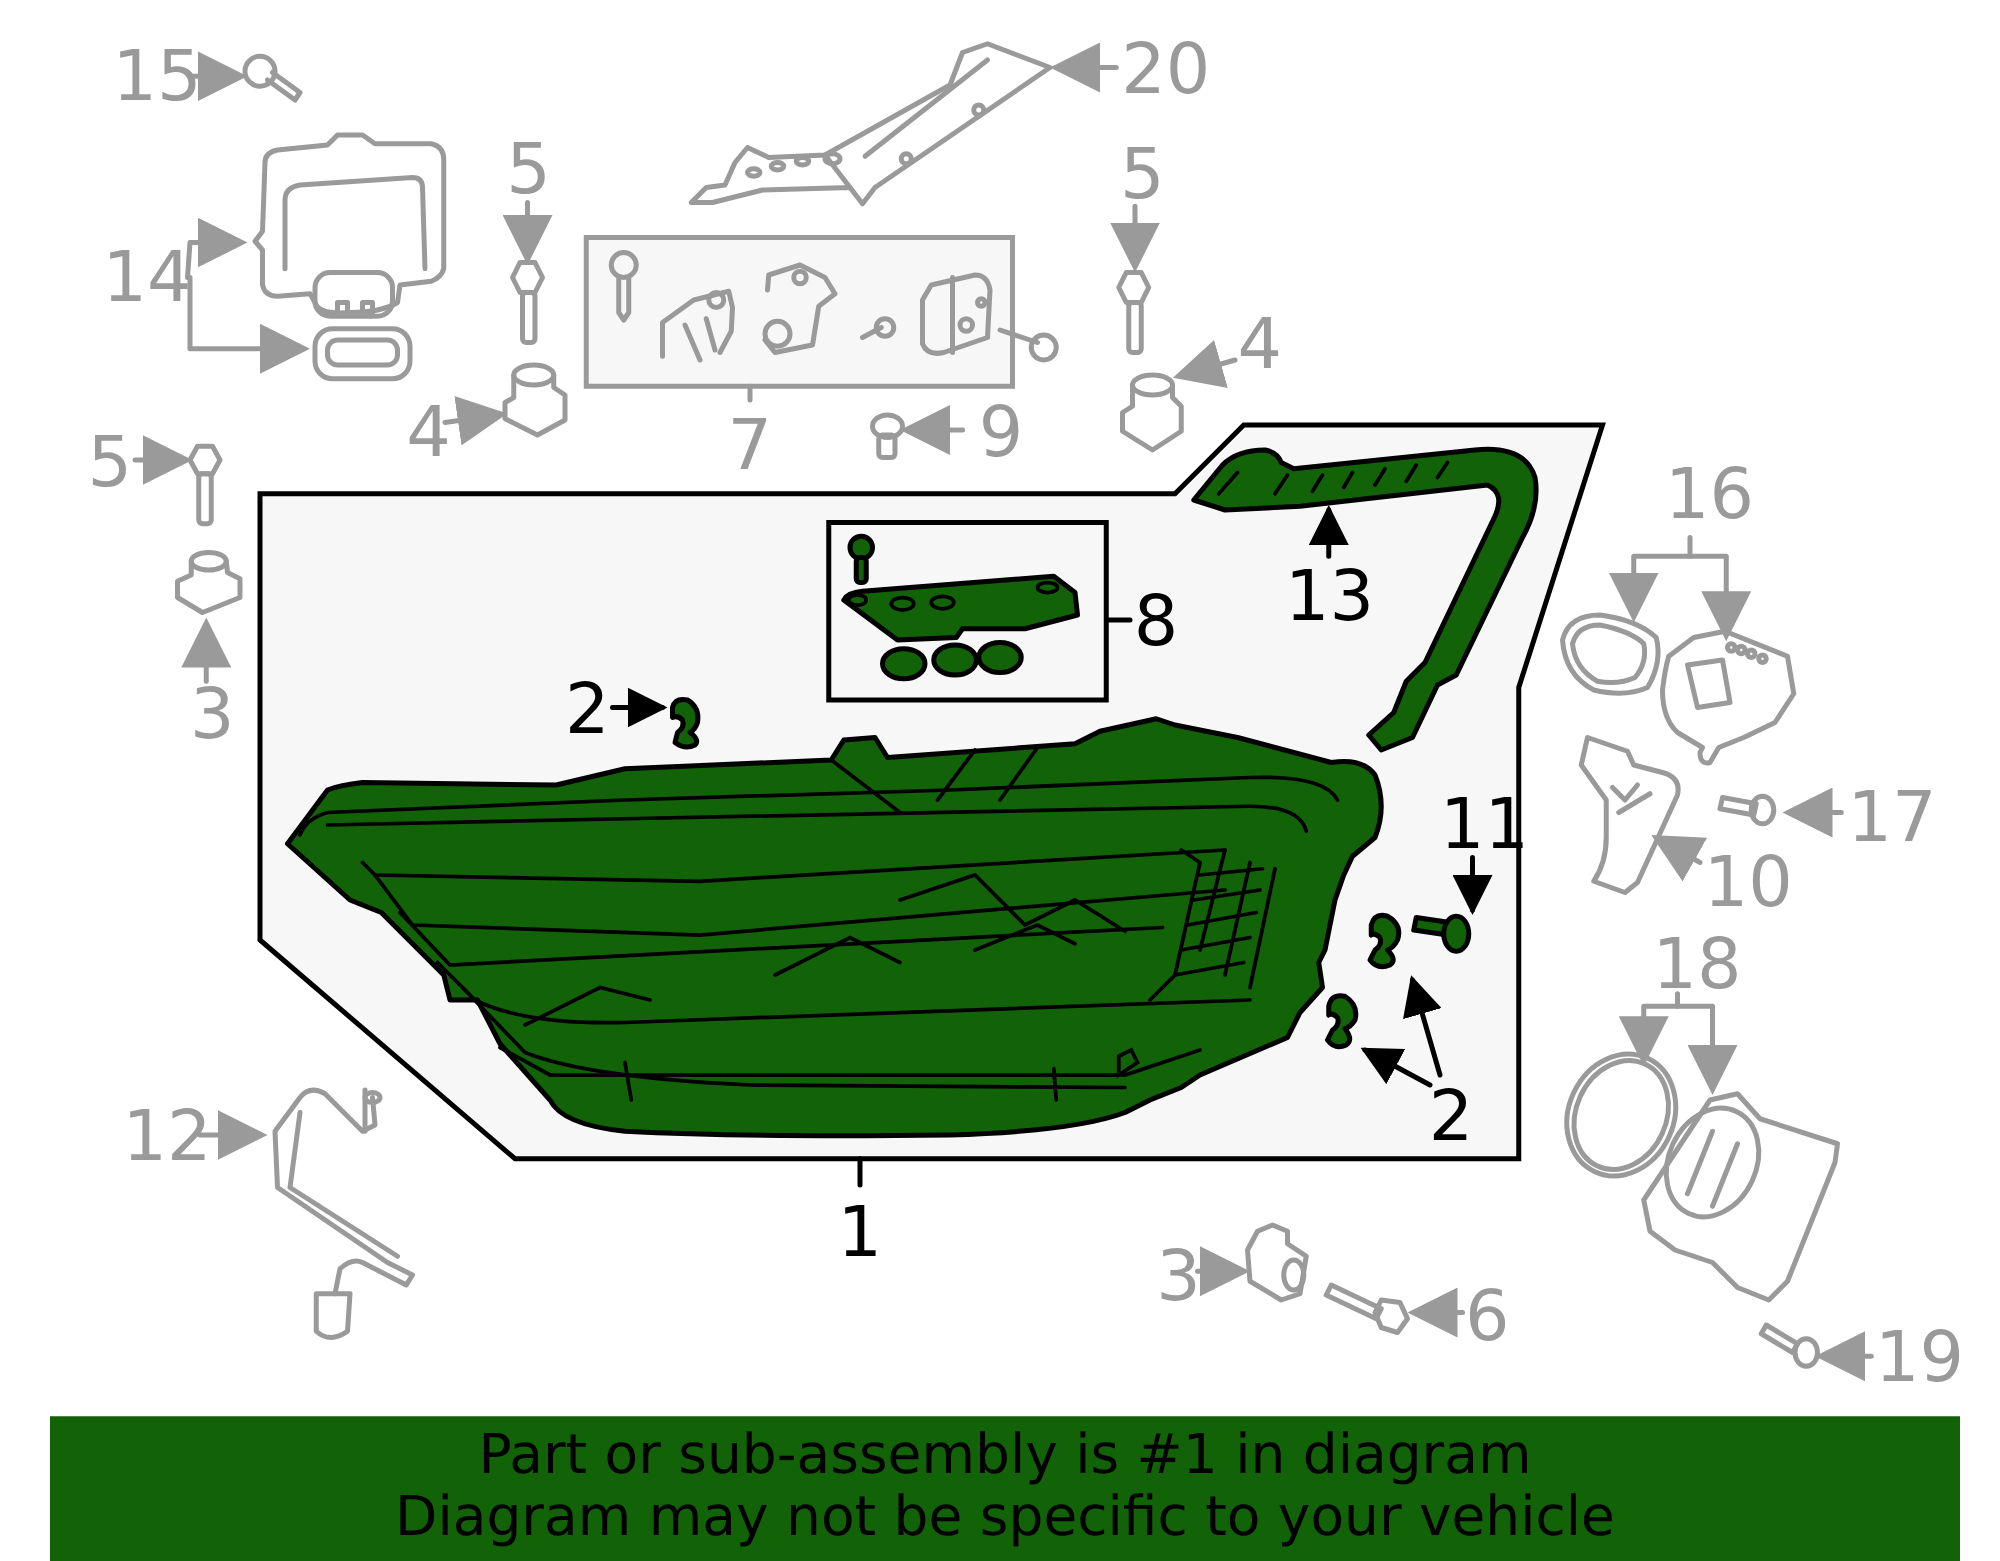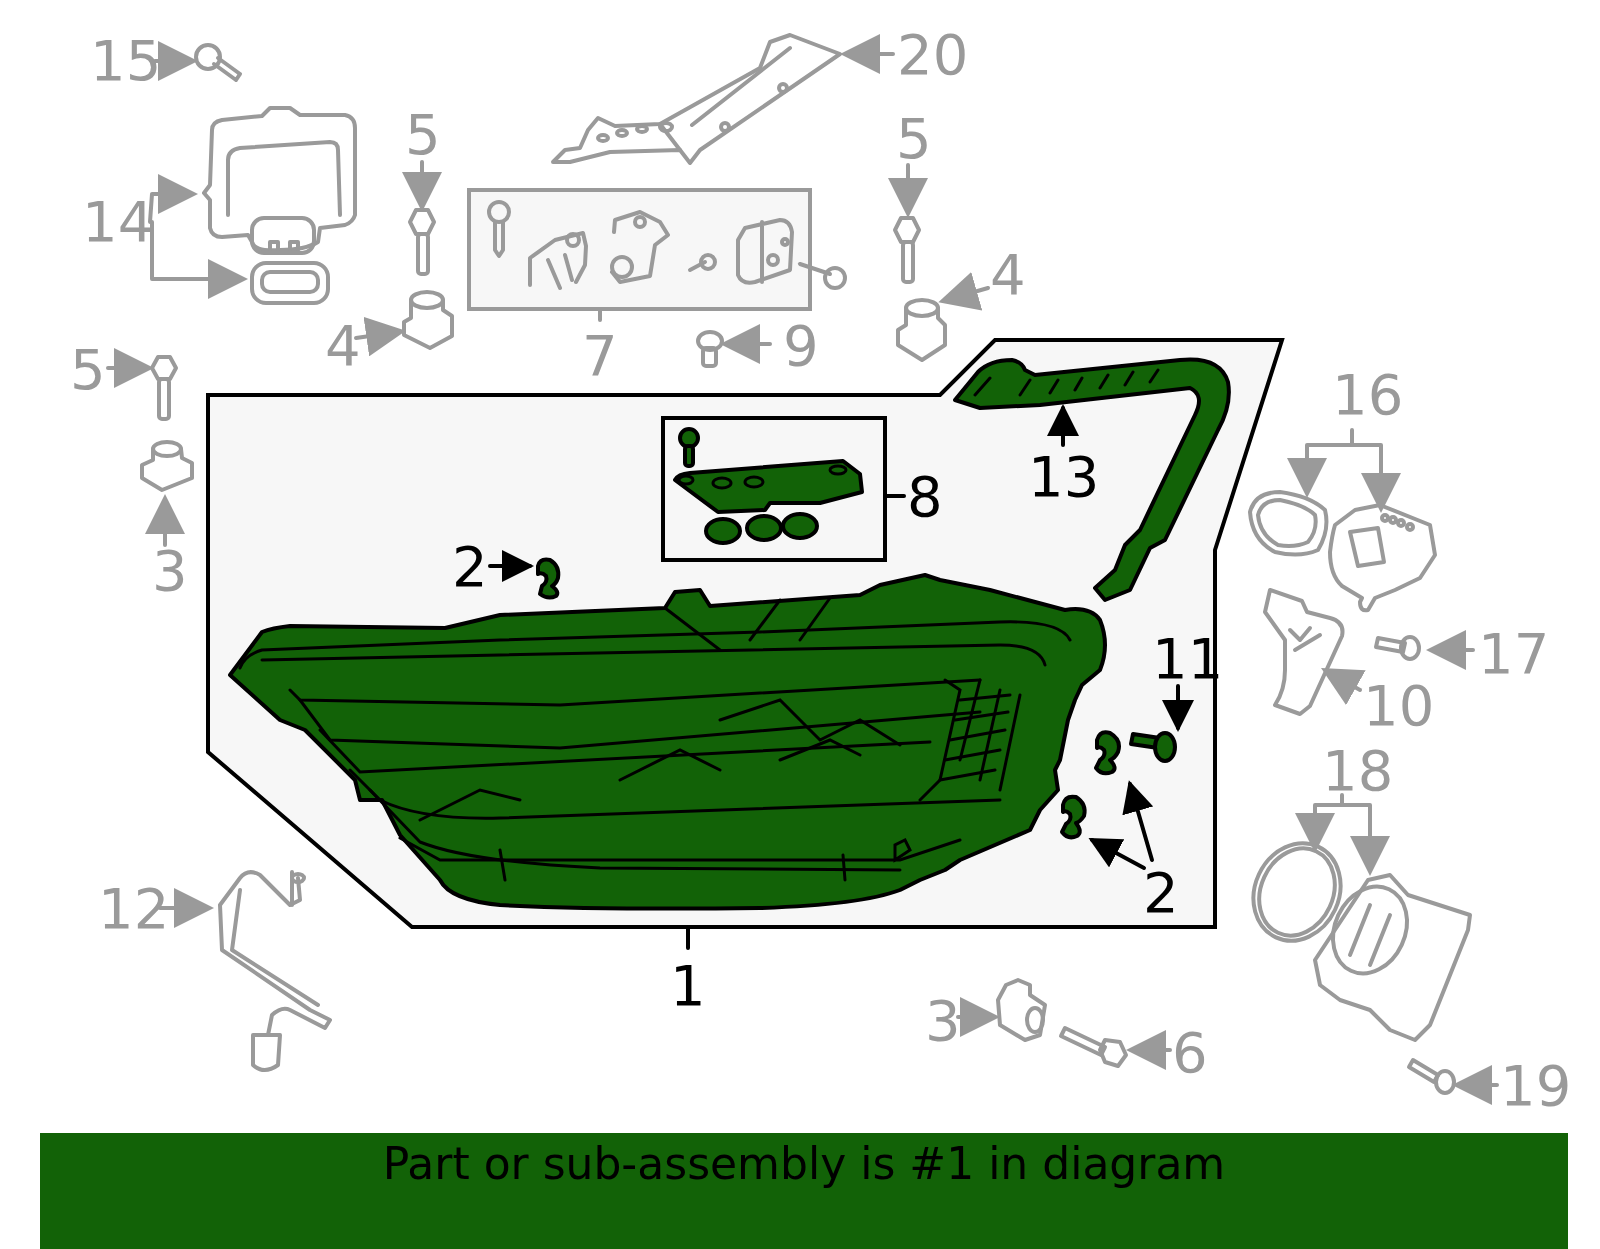--- a/index.html
+++ b/index.html
@@ -266,13 +266,14 @@
   <g>
     <path class="gray-stroke" d="M1065,1028 L1105,1047 L1101,1055 L1061,1036 Z"></path>
     <path class="gray-stroke" d="M1105,1040 L1120,1042 L1126,1055 L1118,1066 L1105,1062 L1100,1050 Z"></path>
   </g>
   <line class="gray-stroke" x1="1170" y1="1050" x2="1134" y2="1050" marker-end="url(#ah-gray)"></line>
   <text class="lbl-gray" x="1172" y="1072">6</text>
 </svg>
 
 <div id="banner">
   <div>Part or sub-assembly is #1 in diagram</div>
+  <div>Diagram may not be specific to your vehicle</div>
 </div>
 
 </body></html>

